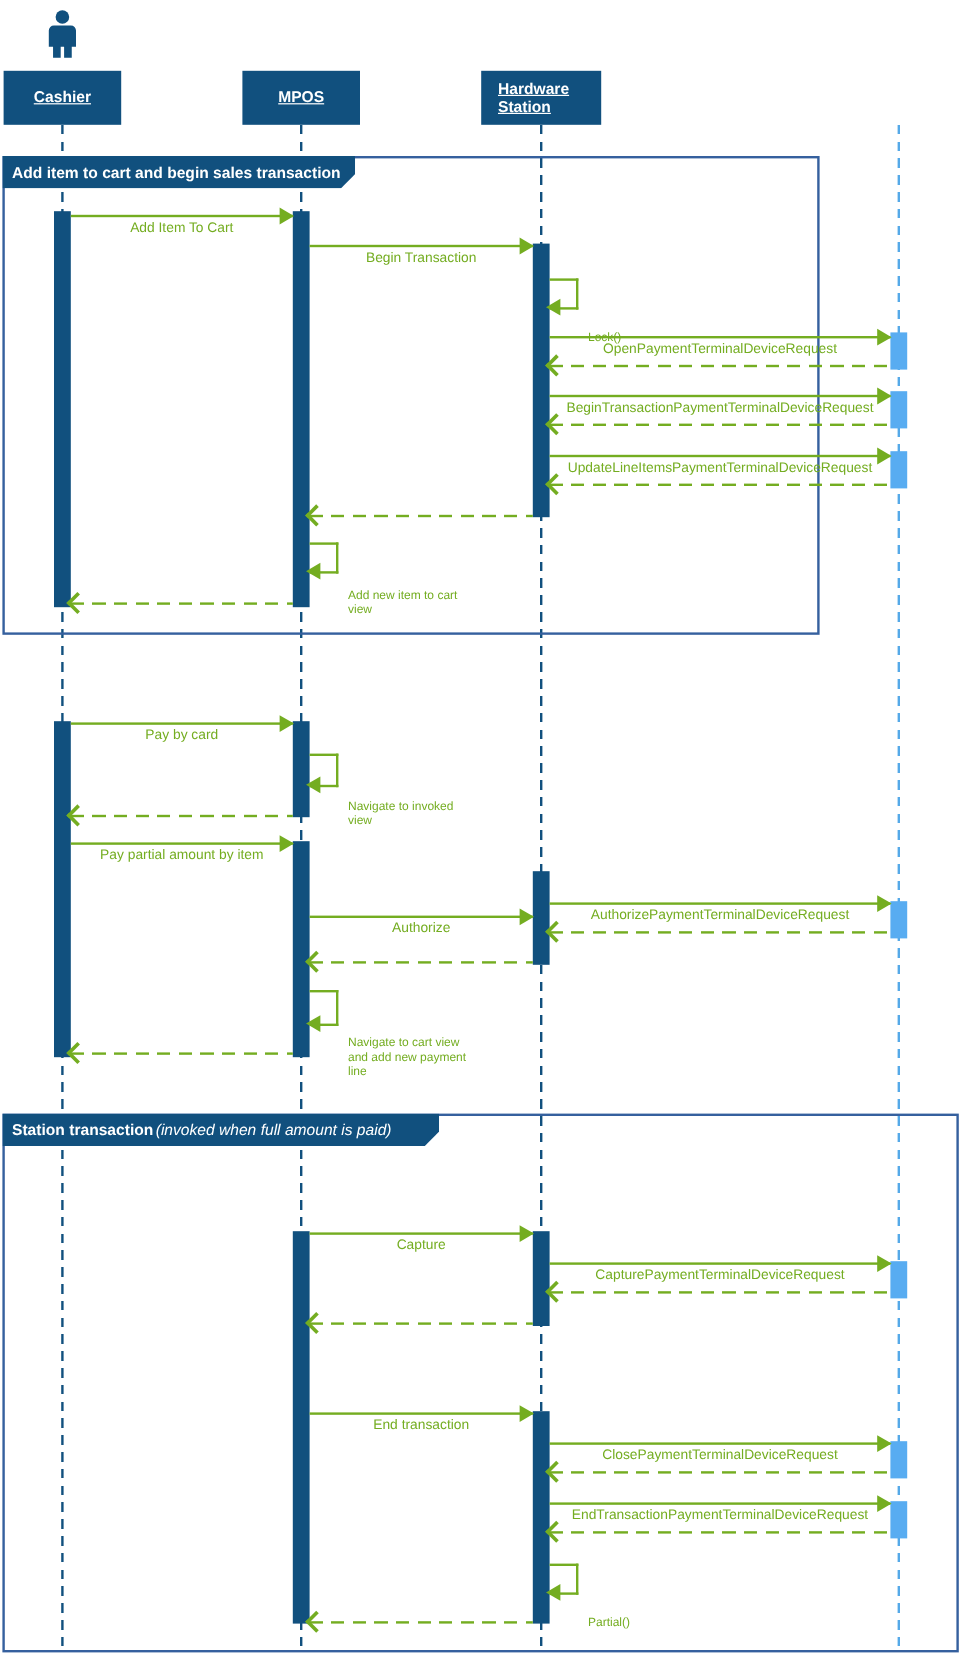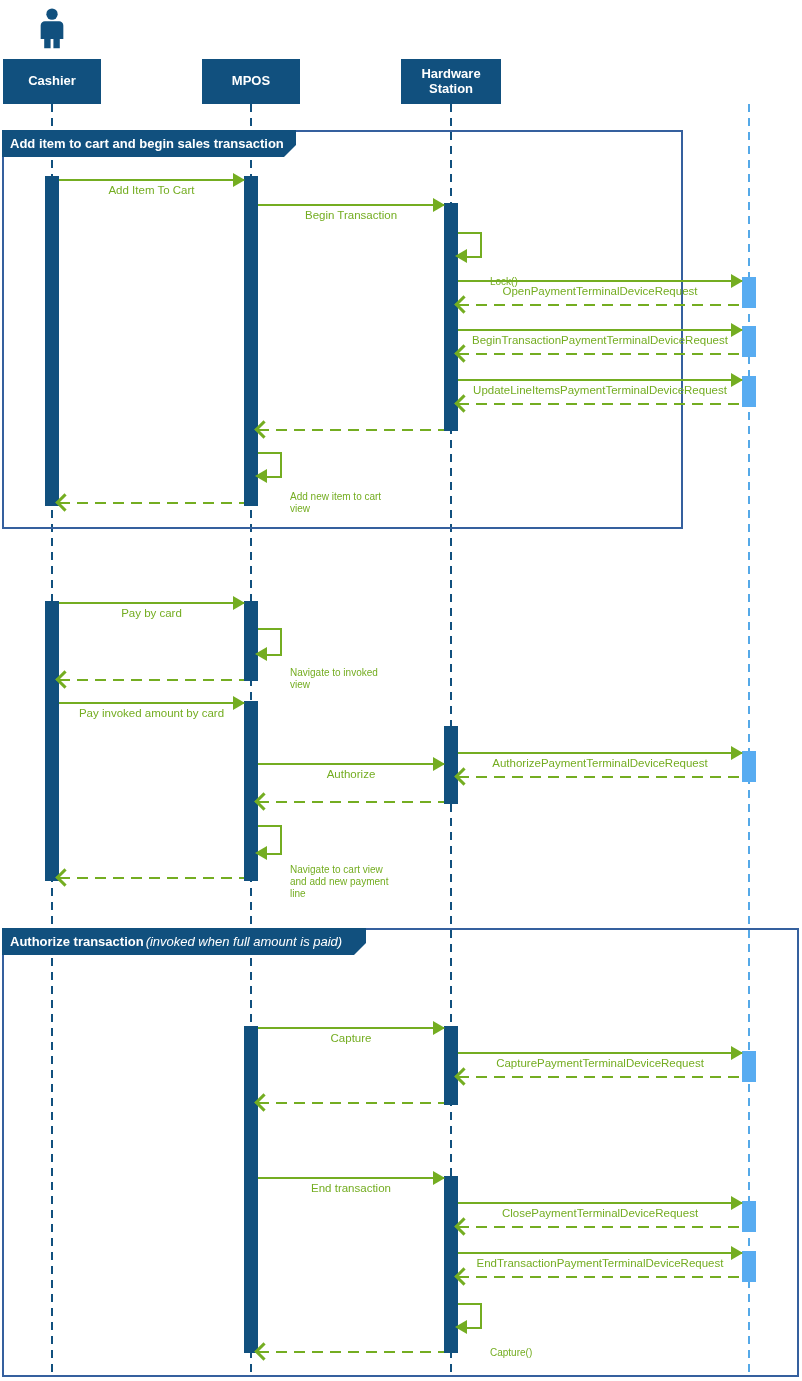--- a/index.html
+++ b/index.html
@@ -16,22 +16,22 @@
   .stage{
     position:relative;width:802px;height:1381px;background:var(--bg);
     font-family:"Liberation Sans",sans-serif;overflow:hidden;
   }
   
   .lifeline{position:absolute;width:2px;z-index:1;
     background:repeating-linear-gradient(180deg,var(--dark-blue) 0 8px,transparent 8px 14px);}
   .lifeline.light{background:repeating-linear-gradient(180deg,var(--light-blue) 0 8px,transparent 8px 14px);}
   
   .actor{position:absolute;top:59px;height:45px;background:var(--dark-blue);color:var(--text-white);
-    display:flex;align-items:center;justify-content:center;text-align:center;
-    font-size:13px;font-weight:bold;line-height:1.15;z-index:3;}
+    display:flex;align-items:center;justify-content:center;
+    font-size:13px;font-weight:bold;line-height:1.15;z-index:3;text-decoration:underline;}
   .actor.light{background:var(--light-blue);outline:2px dashed var(--light-blue-border);outline-offset:-2px;}
   .person{position:absolute;z-index:3;}
   
   .frame{position:absolute;border:2px solid var(--frame-border);box-sizing:border-box;z-index:2;}
   .banner{position:absolute;top:-2px;left:-2px;height:27px;background:var(--dark-blue);
     color:var(--text-white);font-size:13px;font-weight:bold;display:flex;align-items:center;
     padding-left:8px;box-sizing:border-box;white-space:nowrap;
     clip-path:polygon(0 0,100% 0,100% calc(100% - 12px),calc(100% - 12px) 100%,0 100%);}
   .banner .sub{font-weight:normal;font-style:italic;margin-left:2px;}
   
@@ -82,21 +82,21 @@
 
   <div class="frame" style="left:2px;top:130px;width:681px;height:399px">
     <div class="banner" style="width:294px">
         <span>Add item to cart and begin sales transaction</span>
       </div>
   </div>
 
 
   <div class="frame" style="left:2px;top:928px;width:797px;height:449px">
     <div class="banner" style="width:364px">
-        <span>Authorize transaction</span>
+        <span>Station transaction</span>
         <span class="sub">(invoked when full amount is paid)</span>
       </div>
   </div>
 
 
   <div class="bar" style="left:45px;top:176px;height:330px"></div>
   <div class="bar" style="left:244px;top:176px;height:330px"></div>
   <div class="bar" style="left:444px;top:203px;height:228px"></div>
   <div class="bar light" style="left:742px;top:277px;height:31px"></div>
   <div class="bar light" style="left:742px;top:326px;height:31px"></div>
@@ -181,21 +181,21 @@
     <div class="arrow-l" style="top:19px"></div>
     <div class="selflabel" style="width:92px">Navigate to invoked view</div>
   </div>
   <div class="msg" style="left:59px;top:679px;width:185px">
     <div class="mline dashed"></div>
       <div class="chev-l"></div>
   </div>
   <div class="msg" style="left:59px;top:702px;width:185px">
     <div class="mline"></div>
       <div class="arrow-r"></div>
-    <div class="mlabel">Pay invoked amount by card</div>
+    <div class="mlabel">Pay partial amount by item</div>
   </div>
   <div class="msg" style="left:258px;top:763px;width:186px">
     <div class="mline"></div>
       <div class="arrow-r"></div>
     <div class="mlabel">Authorize</div>
   </div>
   <div class="msg" style="left:458px;top:752px;width:284px">
     <div class="mline"></div>
       <div class="arrow-r"></div>
     <div class="mlabel">AuthorizePaymentTerminalDeviceRequest</div>
@@ -256,20 +256,20 @@
       <div class="arrow-r"></div>
     <div class="mlabel">EndTransactionPaymentTerminalDeviceRequest</div>
   </div>
   <div class="msg" style="left:458px;top:1276px;width:284px">
     <div class="mline dashed"></div>
       <div class="chev-l"></div>
   </div>
   <div class="selfmsg" style="left:458px;top:1303px">
     <div class="loopbox" style="height:26px"></div>
     <div class="arrow-l" style="top:17px"></div>
-    <div class="selflabel" style="top:4px">Capture()</div>
+    <div class="selflabel" style="top:4px">Partial()</div>
   </div>
   <div class="msg" style="left:258px;top:1351px;width:186px">
     <div class="mline dashed"></div>
       <div class="chev-l"></div>
   </div>
 
 </div>
 
 </body></html>

